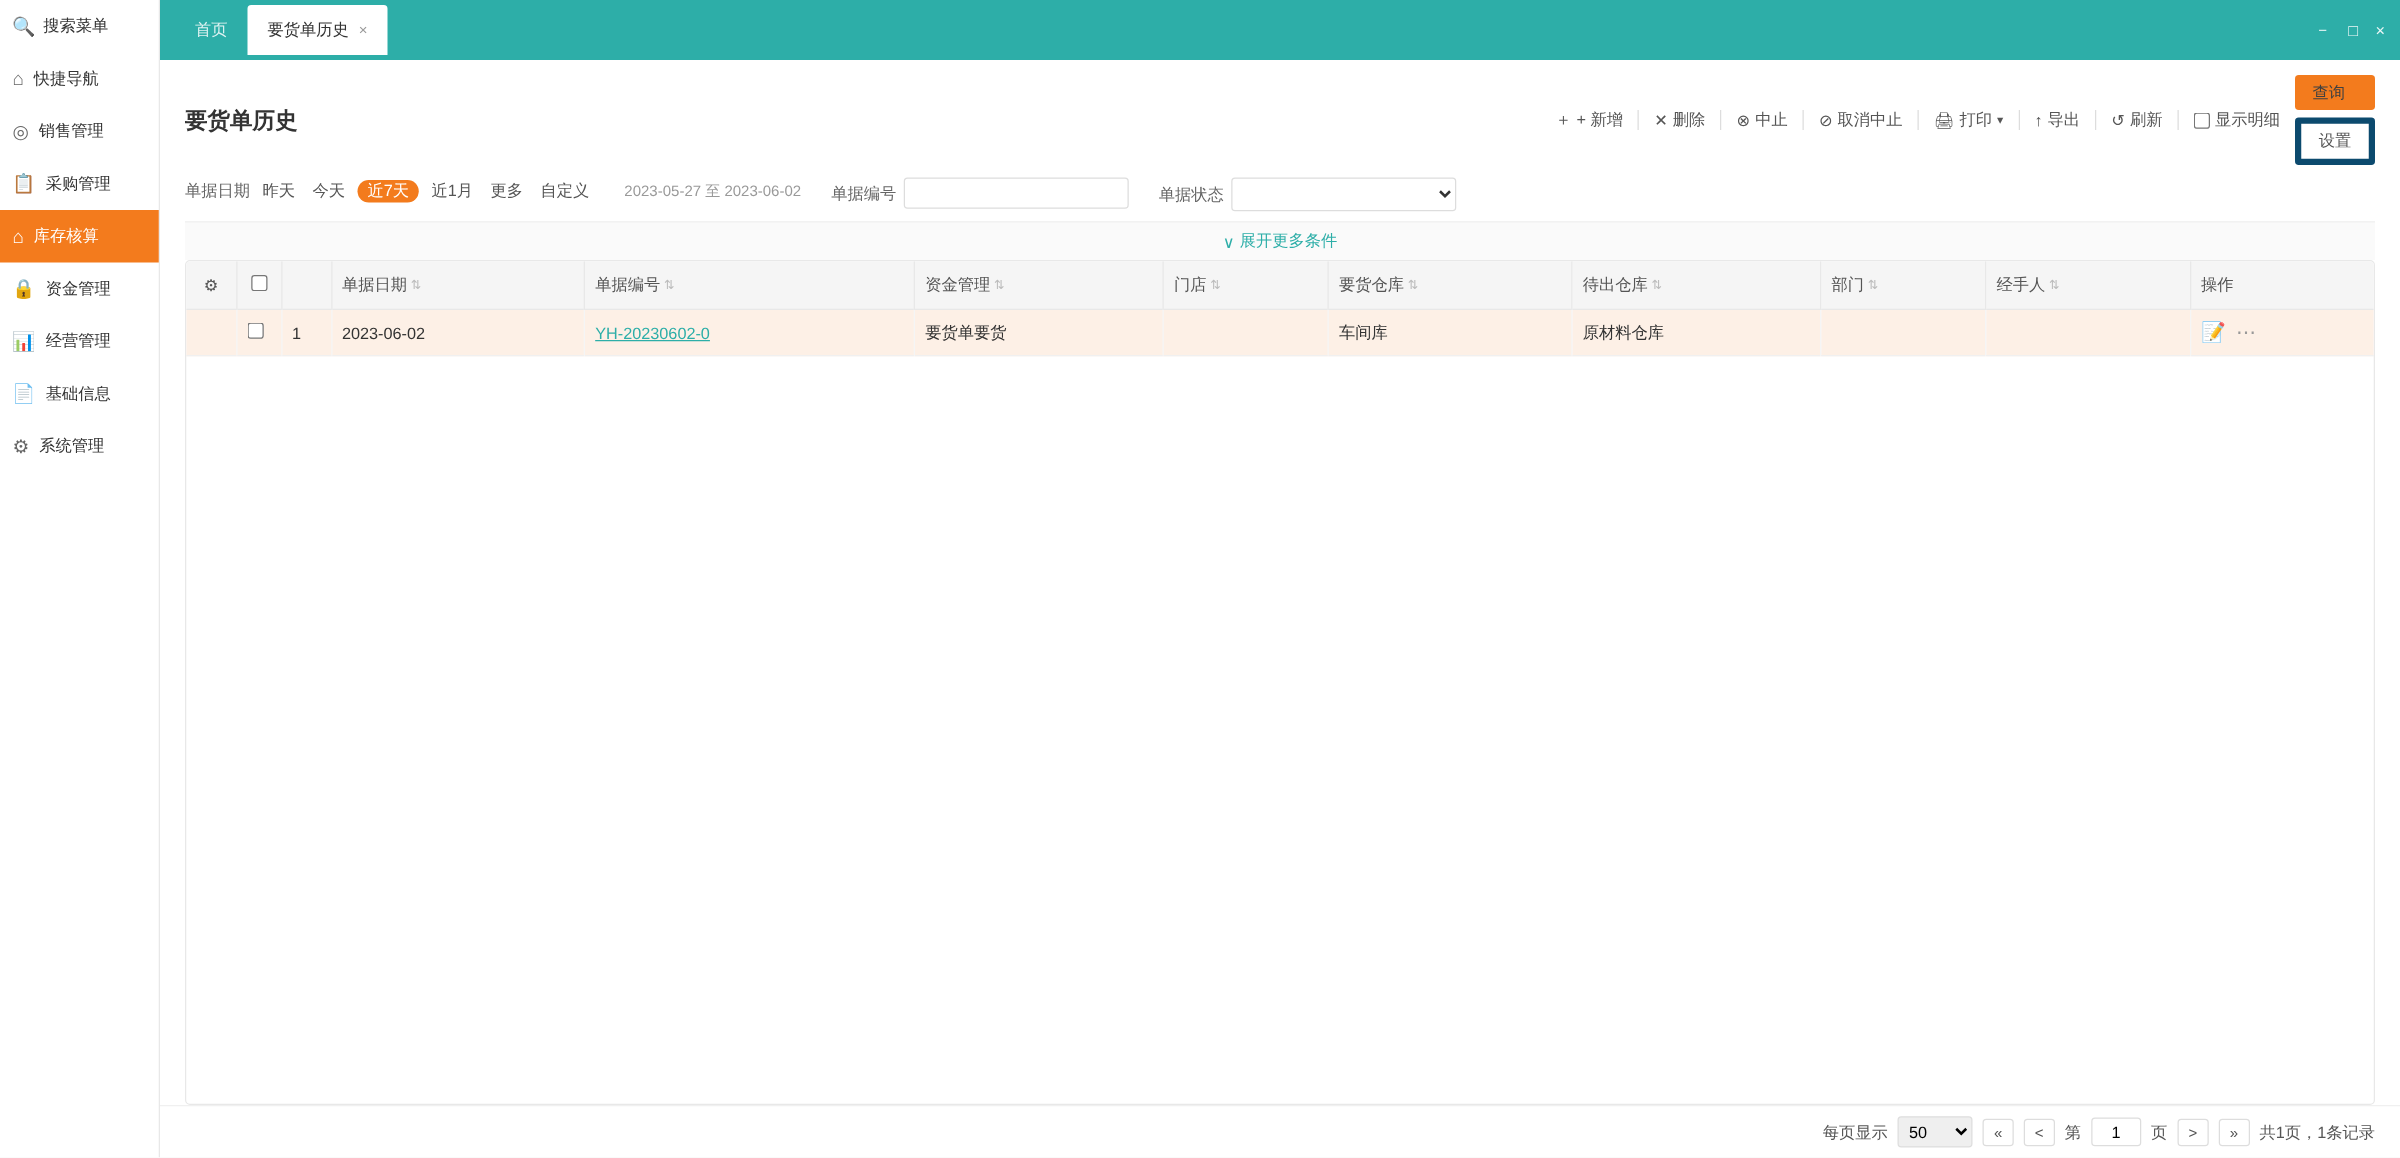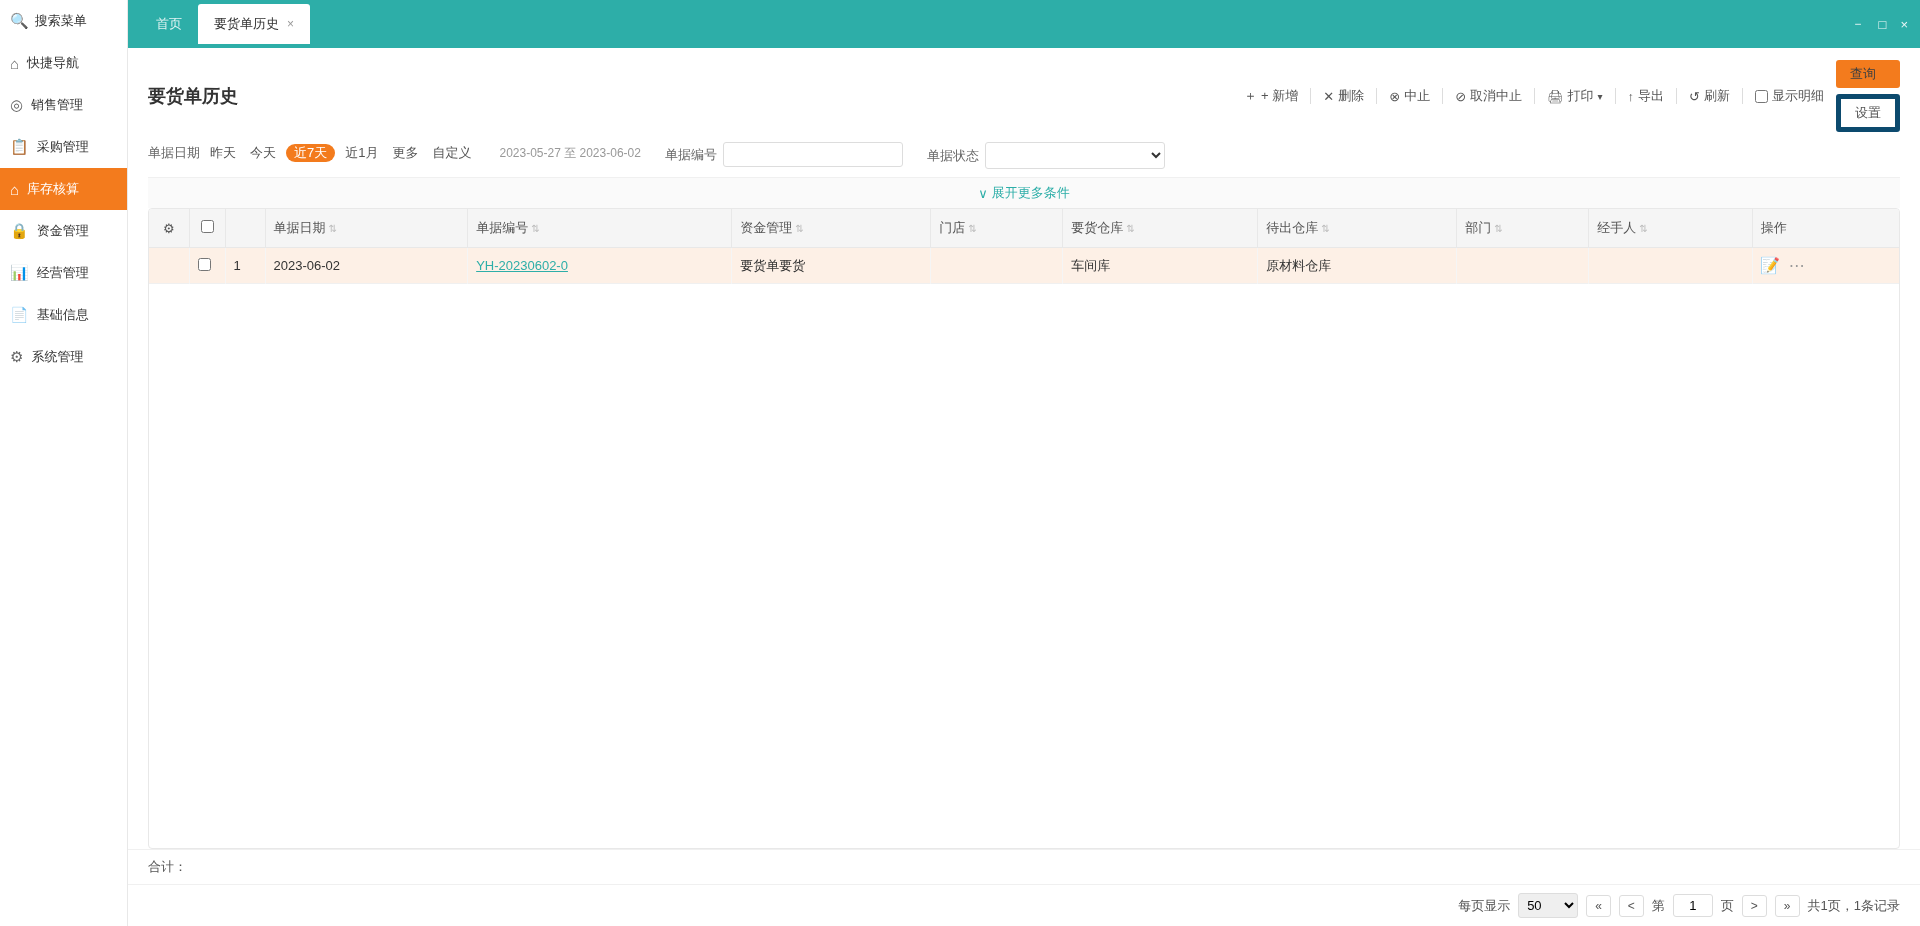--- a/index.html
+++ b/index.html
@@ -577,23 +577,20 @@
               <div class="action-icons">
                 <span class="action-icon" title="编辑">📝</span>
                 <span class="action-icon" title="更多">⋯</span>
               </div>
             </td>
           </tr>
         </tbody>
       </table>
     </div>
 
-    <div class="table-footer">
-      <span>合计：</span>
-    </div>
 
     <div class="pagination-bar">
       <span>每页显示</span>
       <select class="per-page-select">
         <option>10</option>
         <option>20</option>
         <option selected="">50</option>
         <option>100</option>
       </select>
       <button class="pagination-btn">

